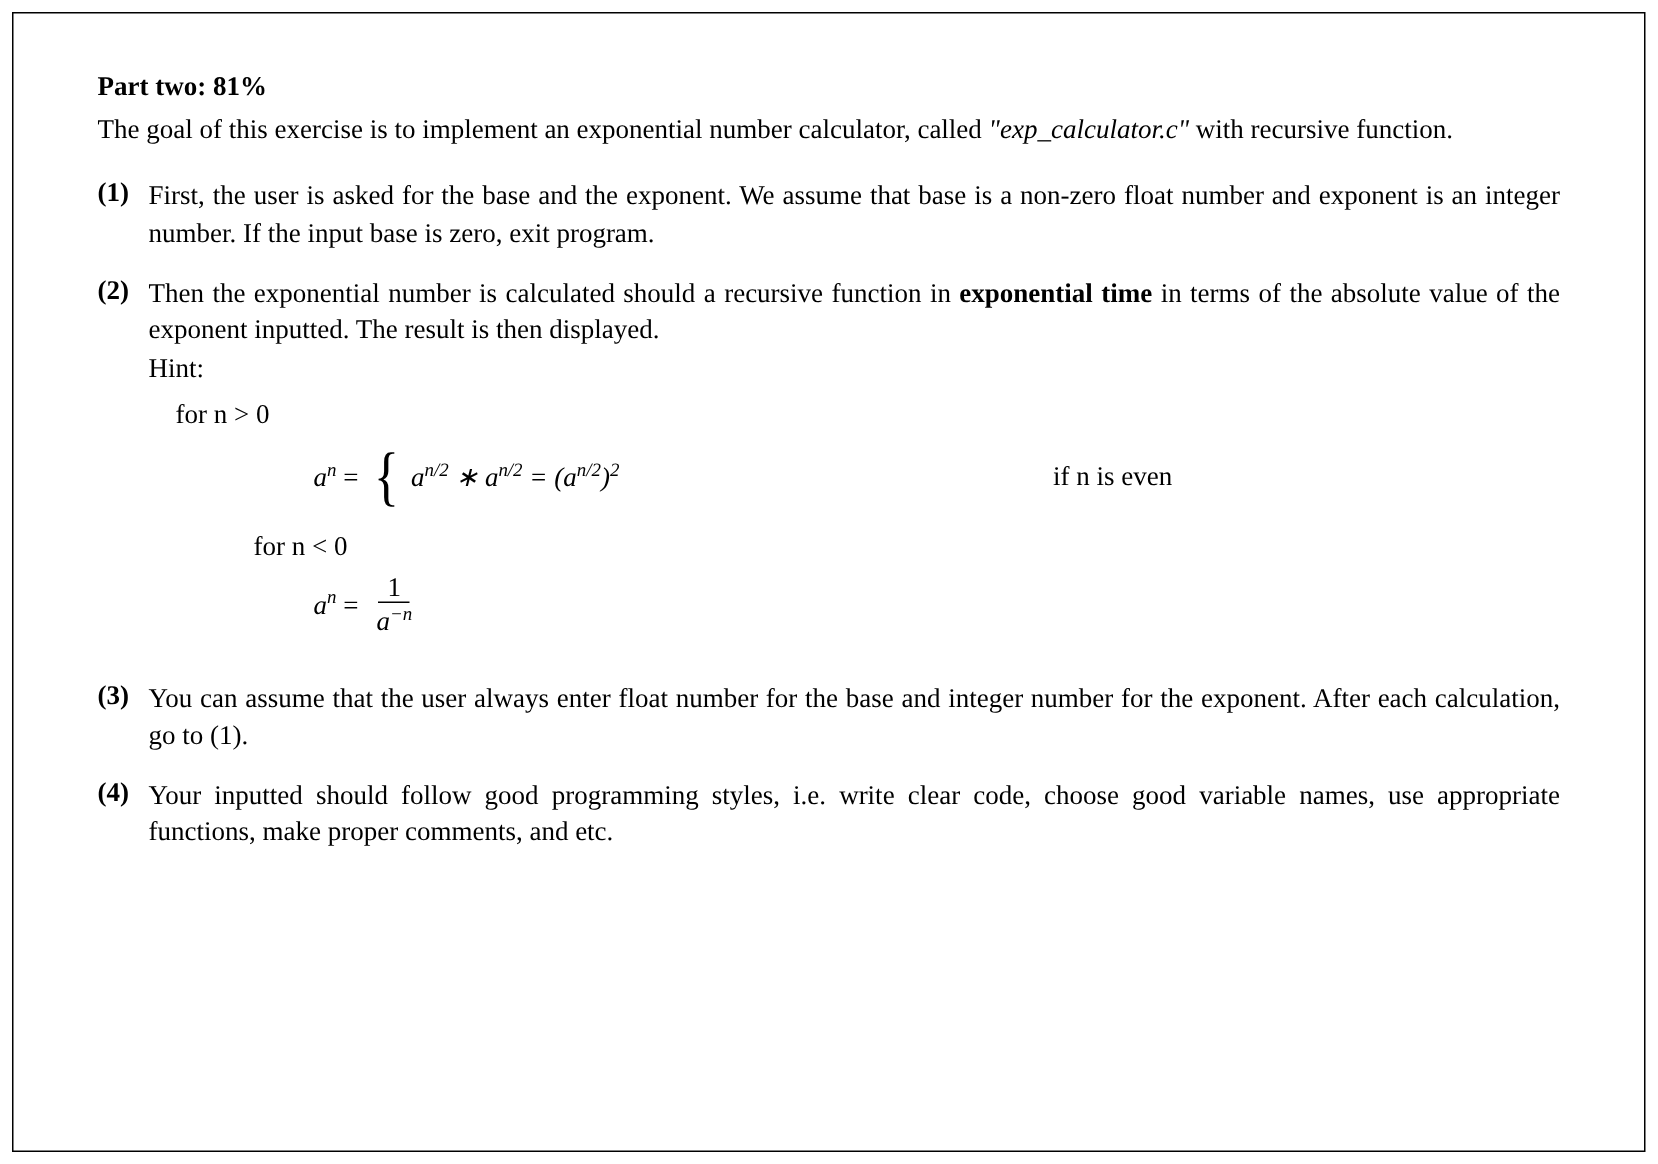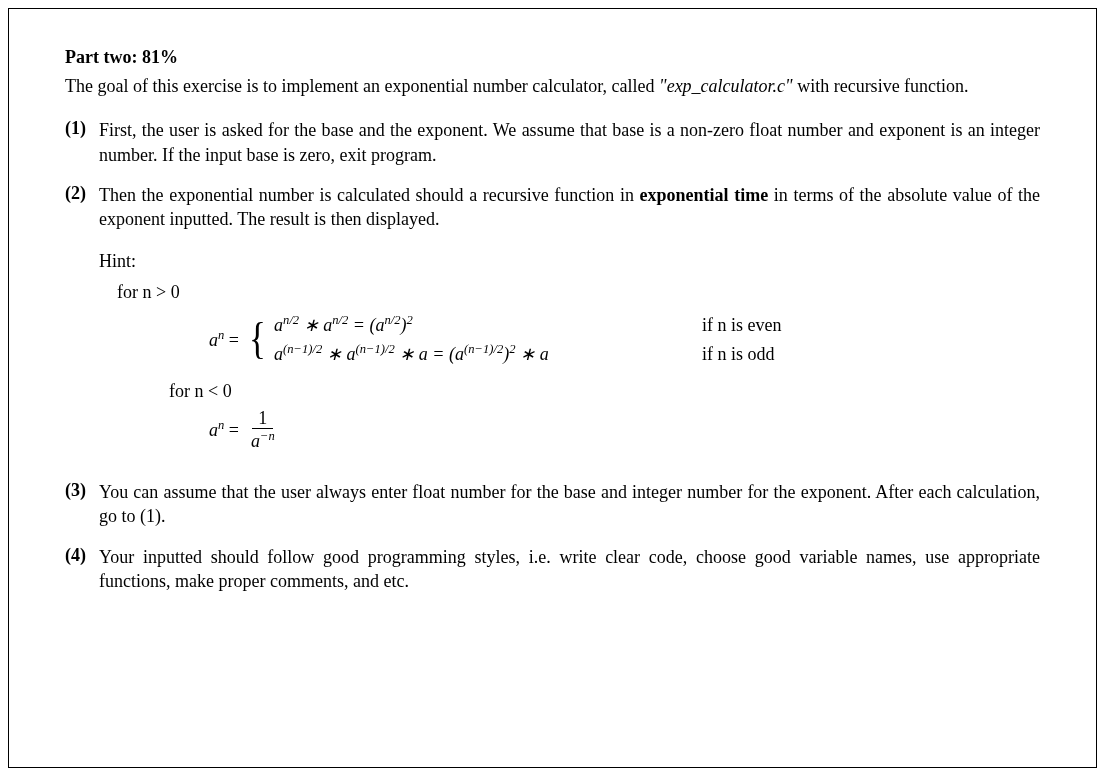--- a/index.html
+++ b/index.html
@@ -40,21 +40,21 @@
   .item .label {
     font-weight: bold;
     min-width: 34px;
   }
   .item .body {
     flex: 1;
     text-align: justify;
     line-height: 1.35;
   }
   .hint-block {
-    margin-top: 18px;
+    margin-top: 2px;
   }
   .math-line {
     font-family: "Times New Roman", Times, serif;
   }
   .for-n {
     margin-left: 18px;
     margin-top: 6px;
     margin-bottom: 8px;
   }
   .eq-row {
@@ -78,21 +78,21 @@
     display: inline-block;
     transform: scaleX(0.8);
   }
   .cases {
     display: flex;
     flex-direction: column;
     gap: 4px;
   }
   .case-row {
     display: flex;
-    align-items: center;
+    align-items: flex-start;
   }
   .case-expr {
     min-width: 420px;
     font-style: italic;
   }
   .case-cond {
     margin-left: 8px;
   }
   .frac {
     display: inline-flex;
@@ -157,26 +157,20 @@
           <span style="font-style:normal;"> = </span>
         </span>
         <span class="brace">{</span>
         <div class="cases">
           <div class="case-row">
             <span class="case-expr">
               <span>a</span><sup>n/2</sup><span> ∗ a</span><sup>n/2</sup><span> = (a</span><sup>n/2</sup><span>)</span><sup>2</sup>
             </span>
             <span class="case-cond">if n is even</span>
           </div>
-          <div class="case-row">
-            <span class="case-expr">
-              <span>a</span><sup>(n−1)/2</sup><span> ∗ a</span><sup>(n−1)/2</sup><span> ∗ a = (a</span><sup>(n−1)/2</sup><span>)</span><sup>2</sup><span> ∗ a</span>
-            </span>
-            <span class="case-cond">if n is odd</span>
-          </div>
         </div>
       </div>
 
       <div class="for-n2 math-line">
         <span>for n &lt; 0</span>
       </div>
 
       <div class="eq2-row">
         <span class="an-eq">
           <span>a</span><sup class="super-it">n</sup>

